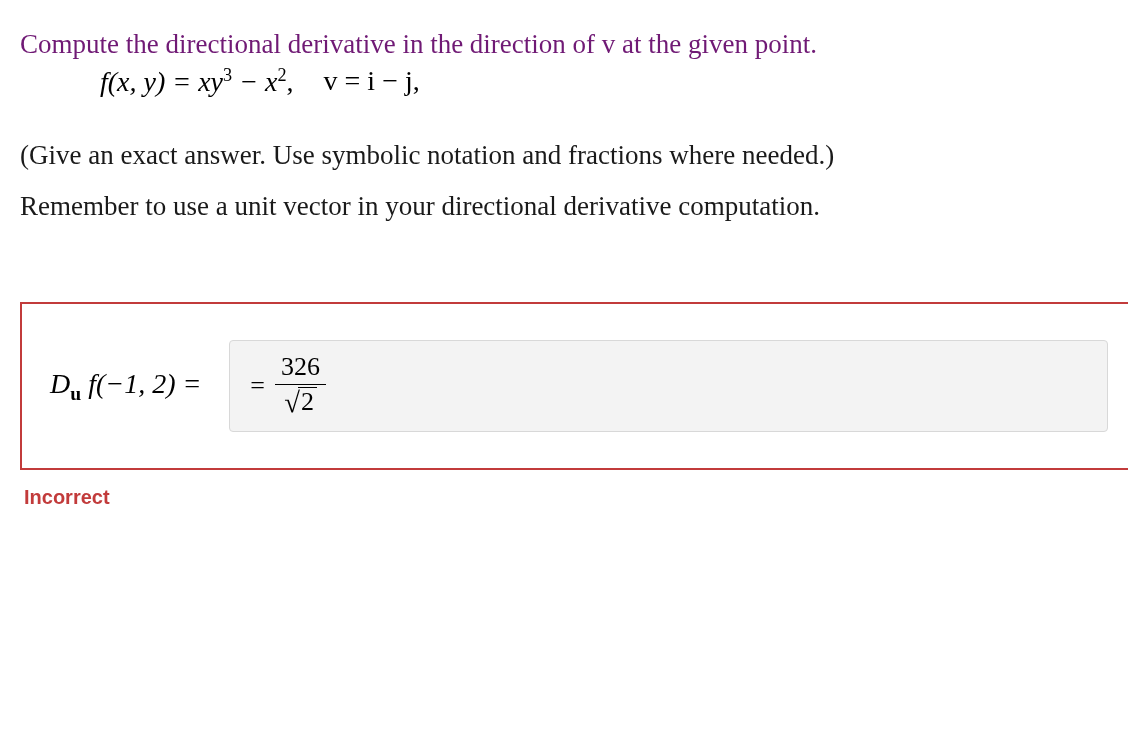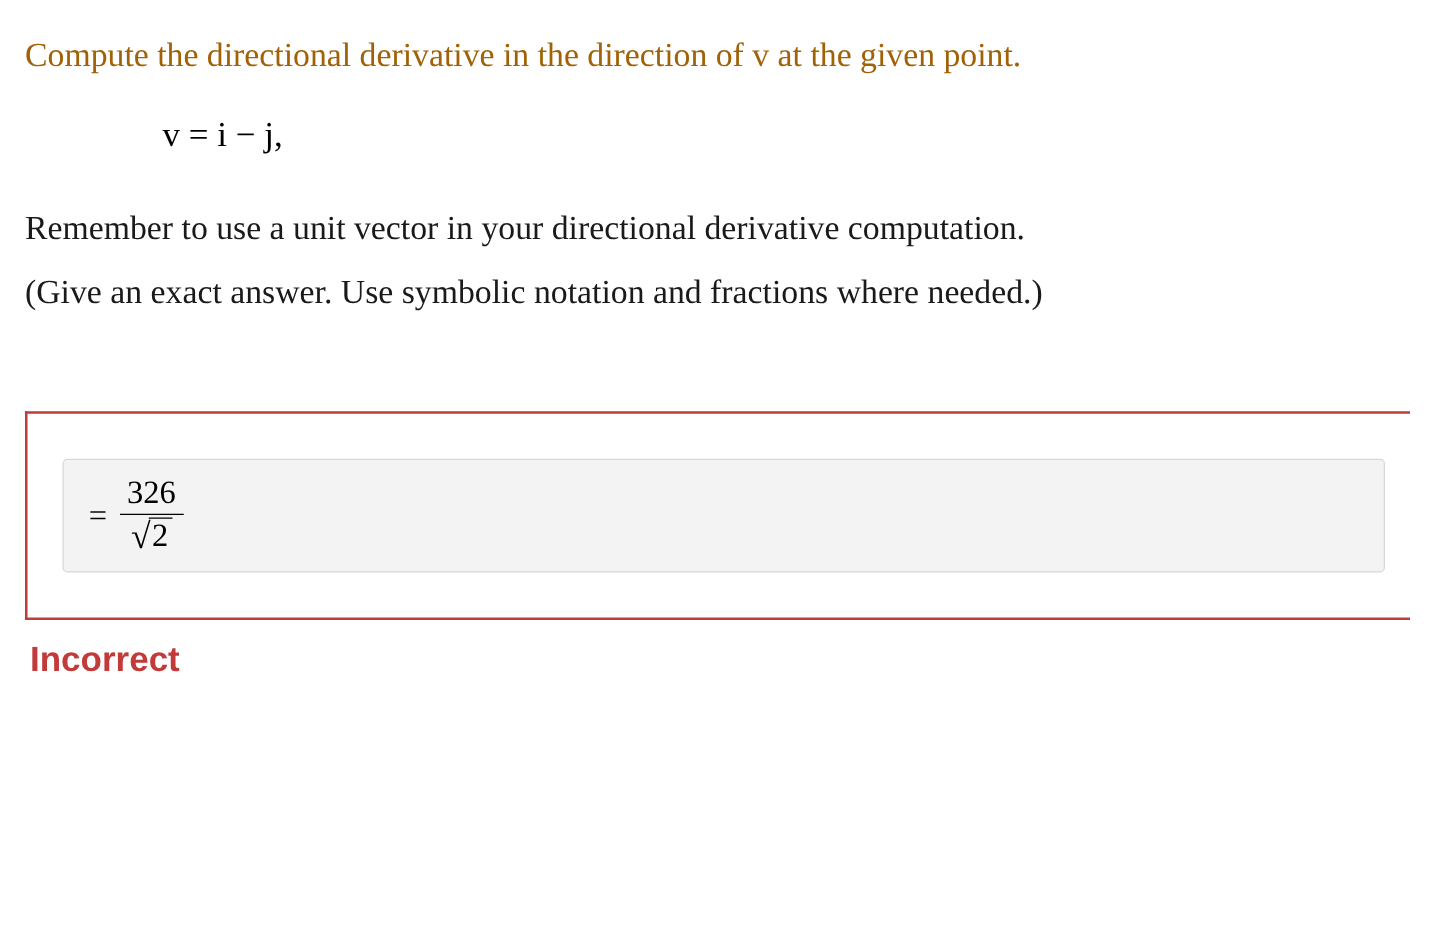--- a/index.html
+++ b/index.html
@@ -10,22 +10,21 @@
     body {
       font-family: Georgia, 'Times New Roman', serif;
       background: #ffffff;
       padding: 24px 20px;
       color: #000;
       width: 1148px;
     }
     .question-text {
       font-size: 27px;
       line-height: 1.5;
-      margin-bottom: 28px;
-      color: #a16207;
+      color: #701a75;
     }
     .math-line {
       font-family: 'Times New Roman', serif;
       font-style: italic;
       font-size: 28px;
       margin-left: 80px;
       margin-bottom: 32px;
       display: flex;
       align-items: center;
       gap: 0;
@@ -106,46 +105,52 @@
       font-size: 1.1em;
     }
     .sqrt-arg {
       border-top: 1.5px solid #000;
       padding: 0 3px;
       margin-left: -2px;
     }
     .feedback {
       color: #c23b3b;
       font-family: Arial, Helvetica, sans-serif;
-      font-size: 28px;
+      font-size: 20px;
       font-weight: bold;
       margin-left: 4px;
     }
     .eq-sign {
       font-style: normal;
       font-size: 26px;
     }
   </style>
 </head>
 <body>
 
 <div class="question-text">Compute the directional derivative in the direction of v at the given point.</div>
 
 <div class="math-line">
+  <span>
+    <span>f(x, y) = xy</span><sup>3</sup><span> − x</span><sup>2</sup><span class="upright">,</span>
+  </span>
   <span style="width:30px;"></span>
   <span class="bold">v = i − j,</span>
   <span style="width:30px;"></span>
 </div>
 
 <div class="hint-text">
+  <div>(Give an exact answer. Use symbolic notation and fractions where needed.)</div>
   <div>Remember to use a unit vector in your directional derivative computation.</div>
-  <div>(Give an exact answer. Use symbolic notation and fractions where needed.)</div>
 </div>
 
 <div class="answer-box">
+  <div class="answer-label">
+    <span style="font-style:italic;">D</span><span class="sub">u</span><span> f(−1, 2) =</span>
+  </div>
   <div class="answer-input">
     <span class="eq-sign">=</span>
     <span class="fraction">
       <span class="num">326</span>
       <span class="den">
         <span class="sqrt">
           <span class="sqrt-sym">√</span>
             <span class="sqrt-arg">2</span>
         </span>
       </span>

